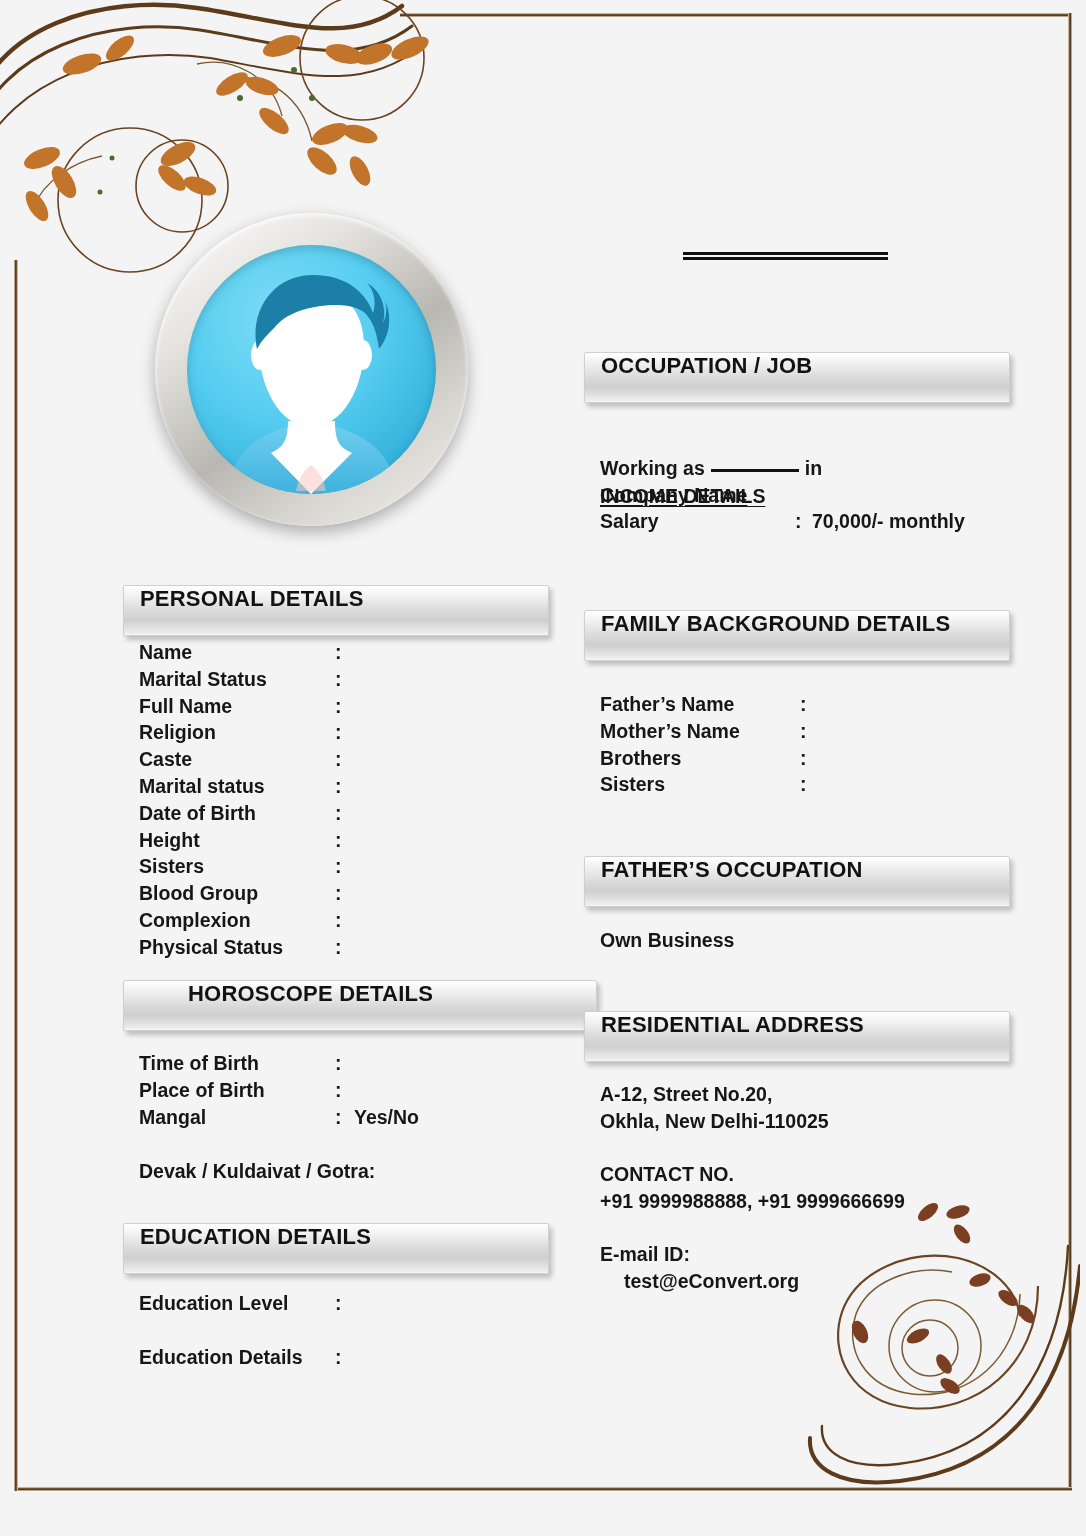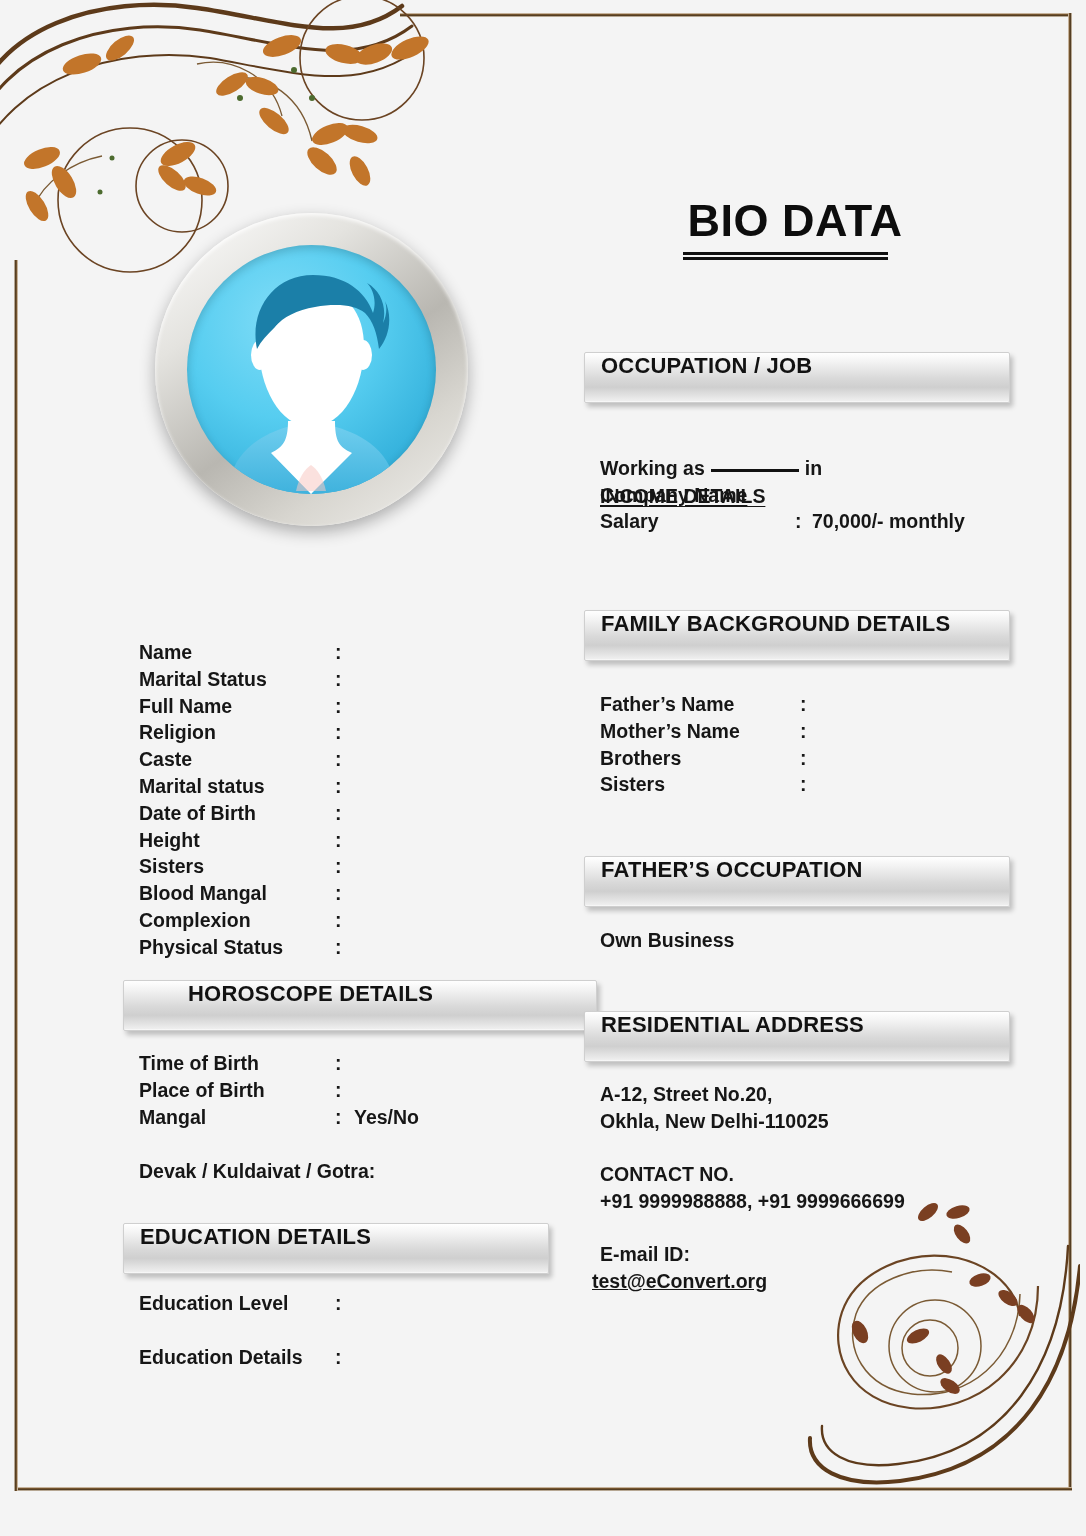--- a/index.html
+++ b/index.html
@@ -229,21 +229,20 @@
         <ellipse cx="228" cy="122" rx="11" ry="6" transform="rotate(36 228 122)"></ellipse>
         <ellipse cx="246" cy="138" rx="11" ry="6" transform="rotate(48 246 138)"></ellipse>
         <ellipse cx="80" cy="156" rx="12" ry="7" transform="rotate(64 80 156)"></ellipse>
         <ellipse cx="138" cy="160" rx="12" ry="6" transform="rotate(-26 138 160)"></ellipse>
         <ellipse cx="164" cy="188" rx="11" ry="6" transform="rotate(56 164 188)"></ellipse>
         <ellipse cx="170" cy="210" rx="11" ry="6" transform="rotate(34 170 210)"></ellipse>
       </g>
     </svg>
   </div>
 
-  <div class="title">BIO DATA</div>
   <div class="title-underline"></div>
 
   <div class="avatar-wrap">
     <div class="avatar-ring"></div>
     <div class="avatar-inner">
       <svg viewBox="0 0 249 249" xmlns="http://www.w3.org/2000/svg">
         <defs>
           <linearGradient id="shirtg" x1="0" y1="0" x2="0" y2="1">
             <stop offset="0%" stop-color="#6ecdee"></stop>
             <stop offset="100%" stop-color="#3fb2dd"></stop>
@@ -272,31 +271,34 @@
     <span class="u">Company Name</span>
   </div>
 
   <div class="freetext u" style="left:600px; top:483px;">INCOME DETAILS</div>
   <div class="kv" style="position:absolute; left:600px; top:510px;">
     <span class="k">Salary</span>
     <span class="c" style="left:195px;">:</span>
     <span class="v" style="left:212px;">70,000/- monthly</span>
   </div>
 
+  <div class="bar" style="left:123px; top:585px; width:424px;">
+    <span class="bar-text">PERSONAL DETAILS</span>
+  </div>
   <div class="fields" id="personal-rows" style="left:139px; top:641px;">
       <div class="kv" style="position: relative; height: 26.8px;"><span class="k">Name</span><span class="c" style="left: 196px;">:</span><span class="v" style="left: 216px;"></span></div>
       <div class="kv" style="position: relative; height: 26.8px;"><span class="k">Marital Status</span><span class="c" style="left: 196px;">:</span><span class="v" style="left: 216px;"></span></div>
       <div class="kv" style="position: relative; height: 26.8px;"><span class="k">Full Name</span><span class="c" style="left: 196px;">:</span><span class="v" style="left: 216px;"></span></div>
       <div class="kv" style="position: relative; height: 26.8px;"><span class="k">Religion</span><span class="c" style="left: 196px;">:</span><span class="v" style="left: 216px;"></span></div>
       <div class="kv" style="position: relative; height: 26.8px;"><span class="k">Caste</span><span class="c" style="left: 196px;">:</span><span class="v" style="left: 216px;"></span></div>
       <div class="kv" style="position: relative; height: 26.8px;"><span class="k">Marital status</span><span class="c" style="left: 196px;">:</span><span class="v" style="left: 216px;"></span></div>
       <div class="kv" style="position: relative; height: 26.8px;"><span class="k">Date of Birth</span><span class="c" style="left: 196px;">:</span><span class="v" style="left: 216px;"></span></div>
       <div class="kv" style="position: relative; height: 26.8px;"><span class="k">Height</span><span class="c" style="left: 196px;">:</span><span class="v" style="left: 216px;"></span></div>
       <div class="kv" style="position: relative; height: 26.8px;"><span class="k">Sisters</span><span class="c" style="left: 196px;">:</span><span class="v" style="left: 216px;"></span></div>
-      <div class="kv" style="position: relative; height: 26.8px;"><span class="k">Blood Mangal</span><span class="c" style="left: 196px;">:</span><span class="v" style="left: 216px;"></span></div>
+      <div class="kv" style="position: relative; height: 26.8px;"><span class="k">Blood Group</span><span class="c" style="left: 196px;">:</span><span class="v" style="left: 216px;"></span></div>
       <div class="kv" style="position: relative; height: 26.8px;"><span class="k">Complexion</span><span class="c" style="left: 196px;">:</span><span class="v" style="left: 216px;"></span></div>
       <div class="kv" style="position: relative; height: 26.8px;"><span class="k">Physical Status</span><span class="c" style="left: 196px;">:</span><span class="v" style="left: 216px;"></span></div>
     </div>
 
   <div class="bar" style="left:584px; top:610px; width:424px;">
     <span class="bar-text">FAMILY BACKGROUND DETAILS</span>
   </div>
   <div class="fields" id="family-rows" style="left:600px; top:693px;">
       <div class="kv" style="position: relative; height: 26.8px;"><span class="k">Father’s Name</span><span class="c" style="left: 200px;">:</span><span class="v" style="left: 220px;"></span></div>
       <div class="kv" style="position: relative; height: 26.8px;"><span class="k">Mother’s Name</span><span class="c" style="left: 200px;">:</span><span class="v" style="left: 220px;"></span></div>
@@ -320,21 +322,21 @@
   <div class="freetext" style="left:139px; top:1158px;">Devak / Kuldaivat / Gotra:</div>
 
   <div class="bar" style="left:584px; top:1011px; width:424px;">
     <span class="bar-text">RESIDENTIAL ADDRESS</span>
   </div>
   <div class="freetext" style="left:600px; top:1081px;">A-12, Street No.20,</div>
   <div class="freetext" style="left:600px; top:1108px;">Okhla, New Delhi-110025</div>
   <div class="freetext" style="left:600px; top:1161px;">CONTACT NO.</div>
   <div class="freetext" style="left:600px; top:1188px;">+91 9999988888, +91 9999666699</div>
   <div class="freetext" style="left:600px; top:1241px;">E-mail ID:</div>
-  <div class="freetext" style="left:592px; top:1268px;text-decoration:underline;">test@eConvert.org</div>
+  <div class="freetext" style="left:624px; top:1268px;">test@eConvert.org</div>
 
   <div class="bar" style="left:123px; top:1223px; width:424px;">
     <span class="bar-text">EDUCATION DETAILS</span>
   </div>
   <div class="fields" id="education-rows" style="left:139px; top:1292px;">
       <div class="kv" style="position: relative; height: 54px;"><span class="k">Education Level</span><span class="c" style="left: 196px;">:</span><span class="v" style="left: 216px;"></span></div>
       <div class="kv" style="position: relative; height: 54px;"><span class="k">Education Details</span><span class="c" style="left: 196px;">:</span><span class="v" style="left: 216px;"></span></div>
     </div>
 
 </div>

